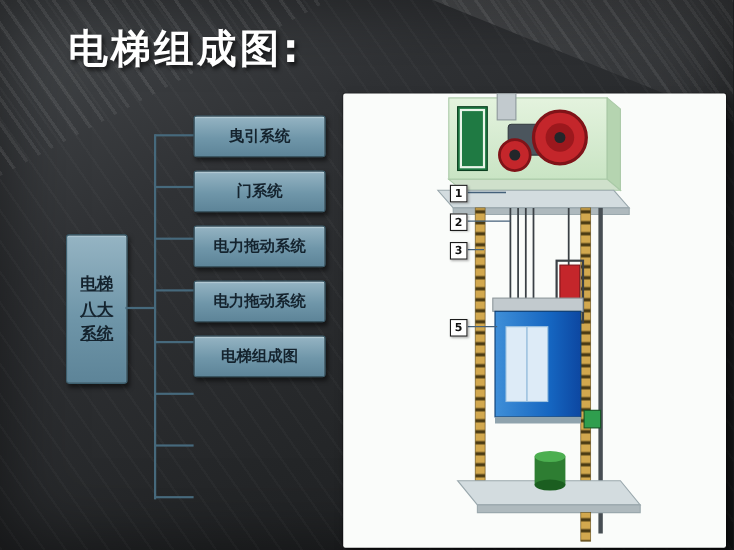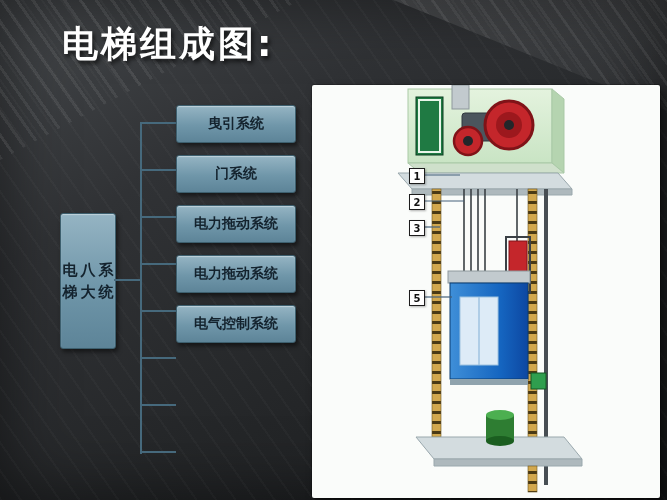--- a/index.html
+++ b/index.html
@@ -38,21 +38,21 @@
   
   .box {
     background:linear-gradient(180deg,#95b4c3 0%,#6f96a9 55%,#5d8498 100%);
     border:1px solid #3d5f6e; border-radius:3px;
     color:#14232e; font-weight:bold;
     box-shadow:inset 0 1px 1px rgba(255,255,255,.4), 2px 3px 4px rgba(0,0,0,.5);
     display:flex; align-items:center; justify-content:center;
   }
   .root-box {
     position:absolute; left:60px; top:213px; width:54px; height:134px;
-    flex-direction:row; font-size:15px; line-height:1.5; text-align:center;
+    flex-direction:column; font-size:15px; line-height:1.5; text-align:center;text-decoration:underline;
   }
   .sys-boxes {
     position:absolute; left:176px; top:105px;
     display:flex; flex-direction:column; gap:12px;
   }
   .sys-box { width:118px; height:36px; font-size:14px; }
   .connector { position:absolute; background:#46697c; }
   .stub { left:141px; width:35px; height:2px; }
   
   .panel {
@@ -94,21 +94,21 @@
   <div class="connector stub" style="top:310px;"></div>
   <div class="connector stub" style="top:357px;"></div>
   <div class="connector stub" style="top:404px;"></div>
   <div class="connector stub" style="top:451px;"></div>
 
   <div class="sys-boxes">
     <div class="box sys-box">曳引系统</div>
     <div class="box sys-box">门系统</div>
     <div class="box sys-box">电力拖动系统</div>
     <div class="box sys-box">电力拖动系统</div>
-    <div class="box sys-box">电气控制系统</div>
+    <div class="box sys-box">电梯组成图</div>
   </div>
 
   <div class="panel">
     <svg width="348" height="413" viewBox="0 0 348 413" xmlns="http://www.w3.org/2000/svg">
       <defs>
         <pattern id="rail" width="9" height="10" patternUnits="userSpaceOnUse">
           <rect width="9" height="10" fill="#d2a84e"></rect>
           <rect y="6" width="9" height="3" fill="#4a3a14"></rect>
         </pattern>
         <linearGradient id="carGrad" x1="0" y1="0" x2="1" y2="0">

